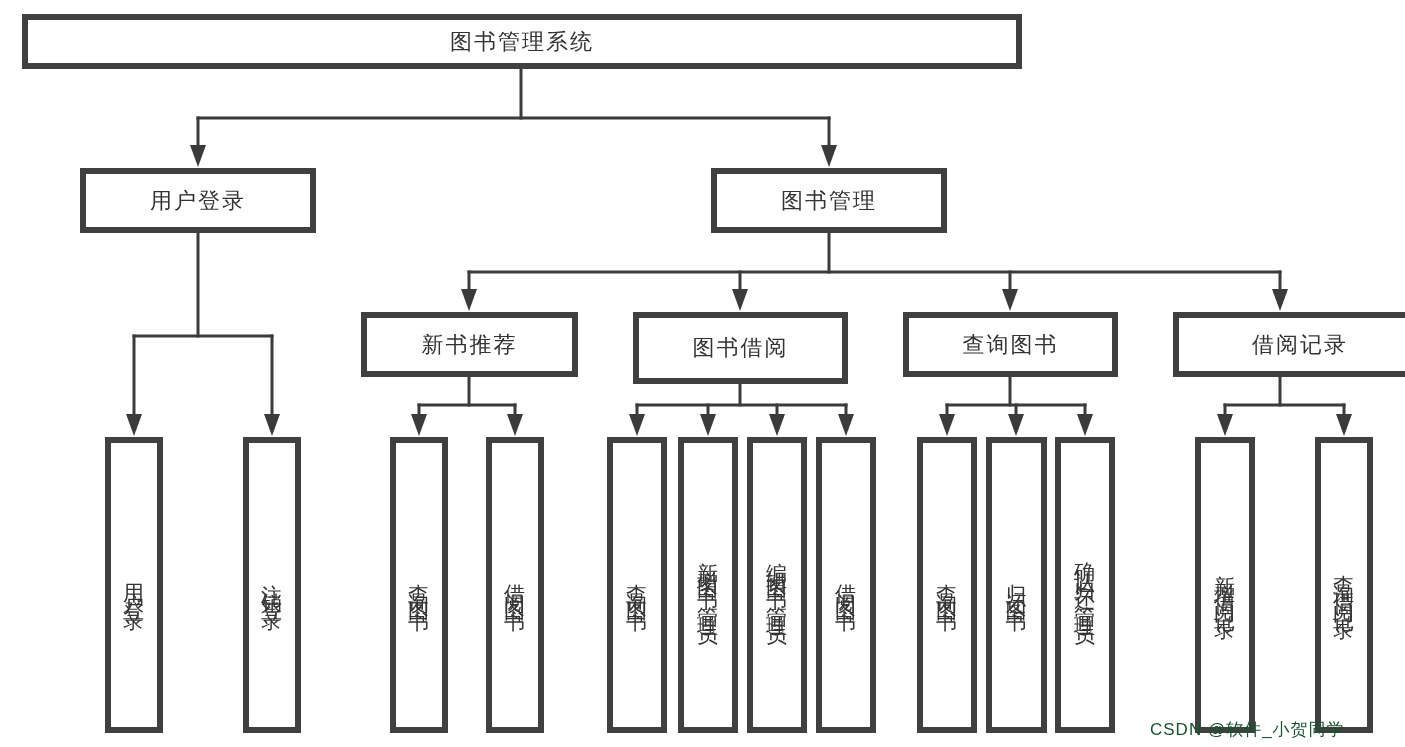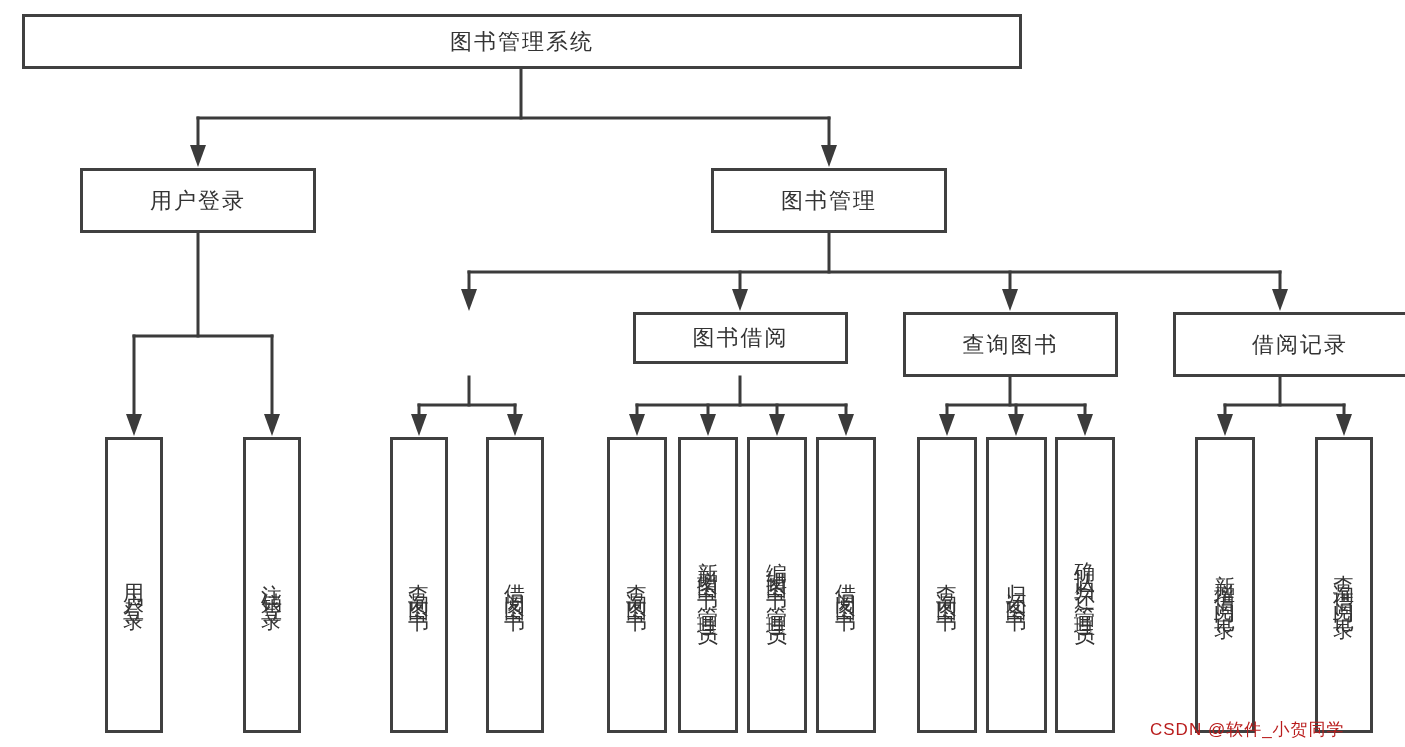--- a/index.html
+++ b/index.html
@@ -20,21 +20,21 @@
     position: absolute;
     left: 0;
     top: 0;
     width: 1405px;
     height: 747px;
     z-index: 1;
   }
   .node {
     position: absolute;
     box-sizing: border-box;
-    border: 3px solid #404040;
+    border: 6px solid #404040;
     background: #ffffff;
     color: #333333;
     display: flex;
     align-items: center;
     justify-content: center;
     font-size: 22px;
     letter-spacing: 2px;
     z-index: 2;
     white-space: nowrap;
   }
@@ -46,21 +46,21 @@
     white-space: normal;
     line-height: 1;
   }
   .watermark {
     position: absolute;
     left: 1150px;
     top: 718px;
     width: 250px;
     font-size: 17px;
     letter-spacing: 1px;
-    color: #b91c1c;
+    color: #14532d;
     z-index: 3;
     white-space: nowrap;
   }
 </style>
 </head>
 <body>
 
 <div class="stage">
 
   <svg class="connectors" viewBox="0 0 1405 747" xmlns="http://www.w3.org/2000/svg">
@@ -127,21 +127,22 @@
       <polygon points="1217,414 1233,414 1225,436"></polygon>
       <polygon points="1336,414 1352,414 1344,436"></polygon>
     </g>
   </svg>
 
   <div class="node" style="left:22px; top:14px; width:1000px; height:55px;">图书管理系统</div>
 
   <div class="node" style="left:80px; top:168px; width:236px; height:65px;">用户登录</div>
   <div class="node" style="left:711px; top:168px; width:236px; height:65px;">图书管理</div>
 
-  <div class="node" style="left:633px; top:312px; width:215px; height:52px;">图书借阅</div>
+  <div class="node" style="left:361px; top:312px; width:217px; height:65px;">新书推荐</div>
+  <div class="node" style="left:633px; top:312px; width:215px; height:72px;">图书借阅</div>
   <div class="node" style="left:903px; top:312px; width:215px; height:65px;">查询图书</div>
   <div class="node" style="left:1173px; top:312px; width:254px; height:65px;">借阅记录</div>
 
   <div class="node leaf" style="left:105px; top:437px; width:58px; height:296px;">用户登录</div>
   <div class="node leaf" style="left:243px; top:437px; width:58px; height:296px;">注销登录</div>
 
   <div class="node leaf" style="left:390px; top:437px; width:58px; height:296px;">查询图书</div>
   <div class="node leaf" style="left:486px; top:437px; width:58px; height:296px;">借阅图书</div>
 
   <div class="node leaf" style="left:607px; top:437px; width:60px; height:296px;">查询图书</div>

